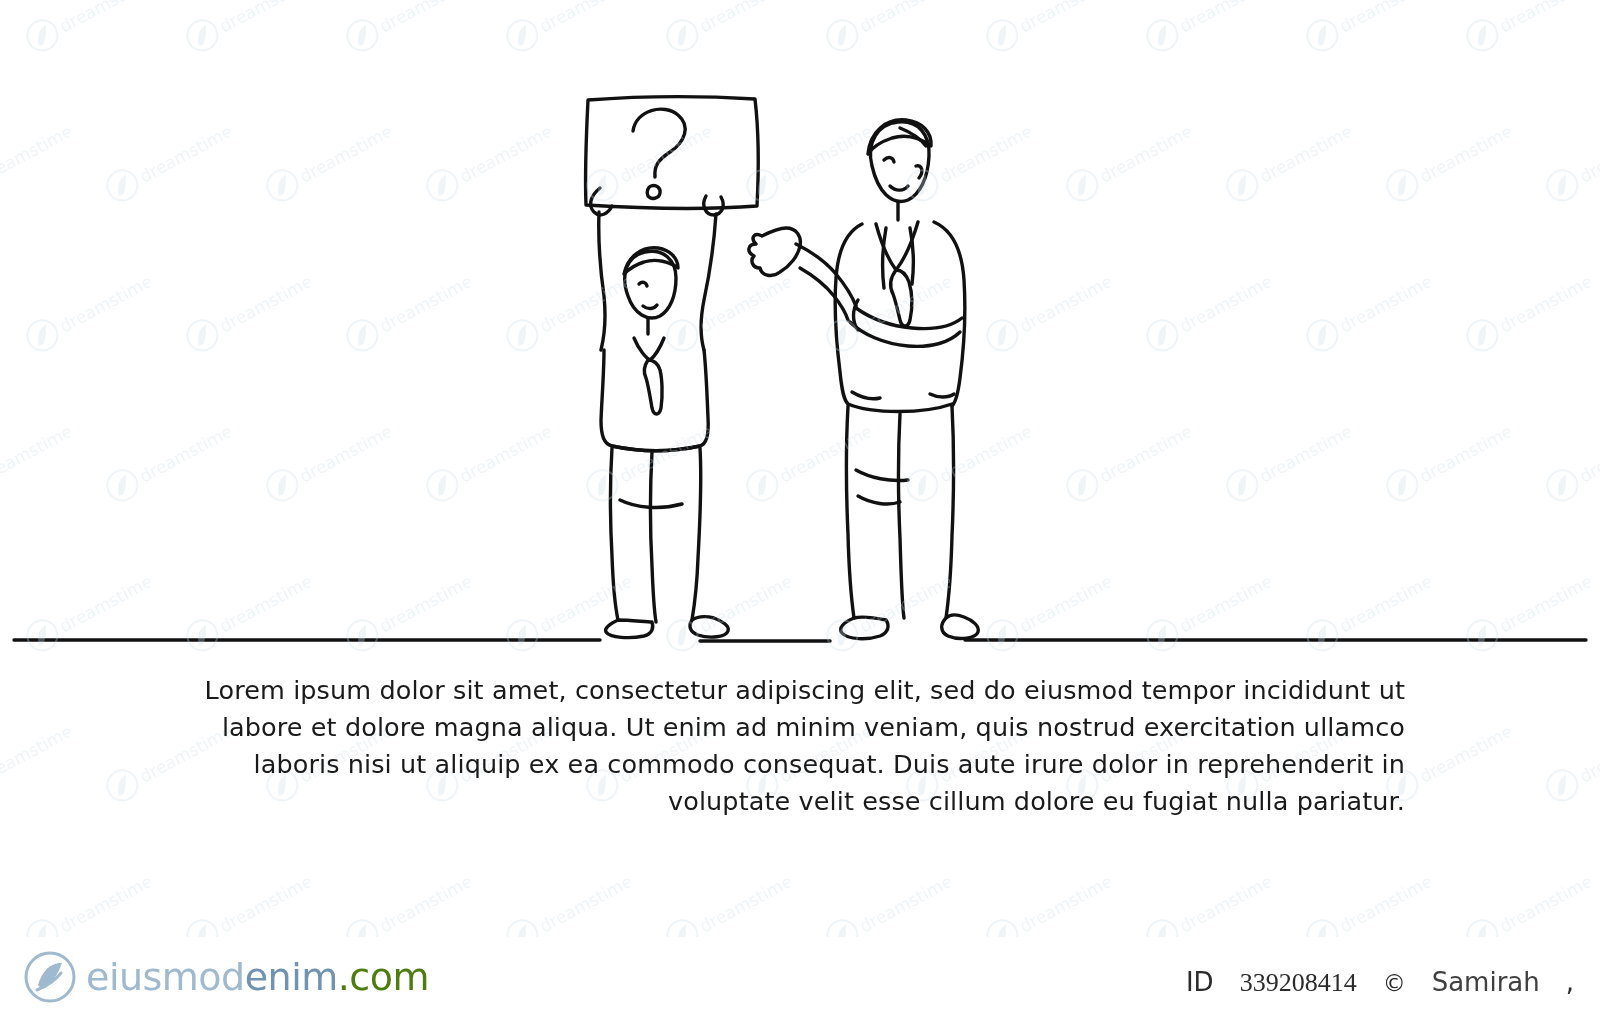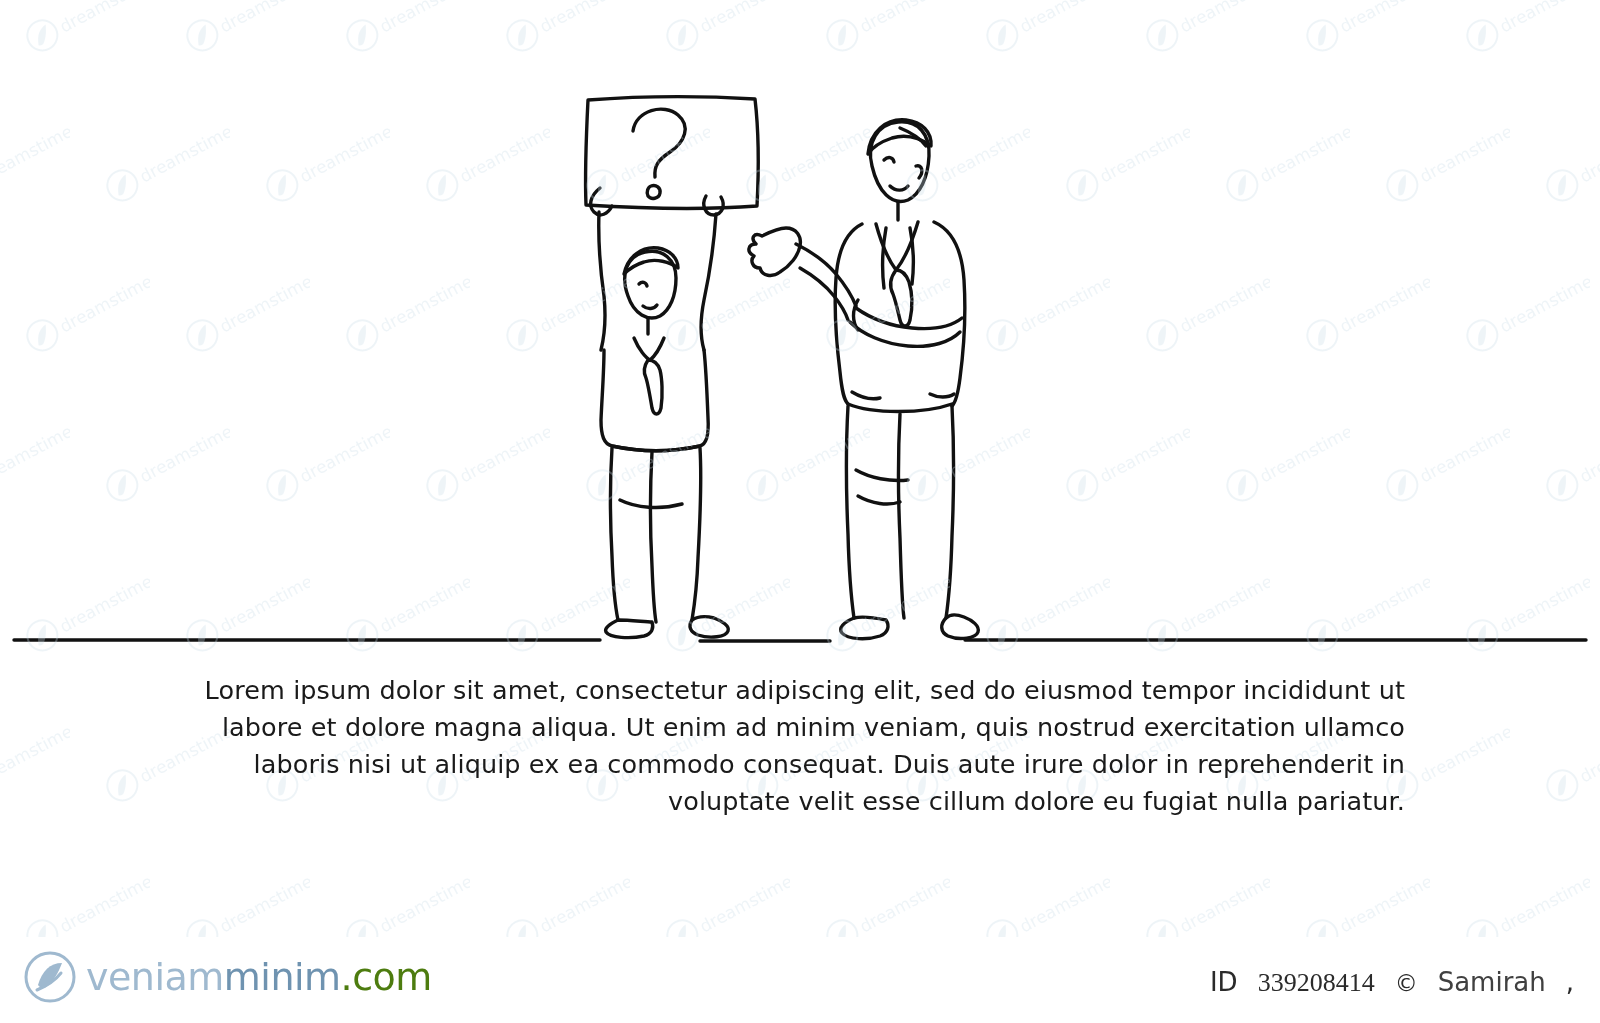--- a/index.html
+++ b/index.html
@@ -87,21 +87,21 @@
   .brand-text .b-dreams { color: #9fb9cf; }
   .brand-text .b-time { color: #6f93b0; }
   .brand-text .b-dot { color: #4d7c0f; }
 
   .footer-right {
     position: absolute;
     right: 26px;
     top: 30px;
     display: flex;
     align-items: baseline;
-    gap: 20px;
+    gap: 26px;
     font-family: "DejaVu Sans", sans-serif;
     font-size: 26px;
     color: #2b2b2b;
   }
   .footer-right .id-label { color: #2b2b2b; }
   .footer-right .id-number { color: #2b2b2b; font-family: Liberation Serif, serif; }
   .footer-right .copy-sym { font-size: 23px; }
   .footer-right .author { color: #404040; }
   .footer-right .comma { color: #2b2b2b; }
 </style>
@@ -931,21 +931,21 @@
   <div class="footer">
     <div class="brand">
       <span class="brand-mark">
         <svg width="52" height="52" viewBox="0 0 52 52" xmlns="http://www.w3.org/2000/svg">
           <circle cx="26" cy="26" r="24" fill="none" stroke="#9fb9cf" stroke-width="3"></circle>
           <path d="M14 34 C18 20 26 12 38 12 C34 22 30 30 22 36 C19 38 16 37 14 34 Z" fill="#9fb9cf"></path>
           <path d="M13 39 C20 36 30 31 37 22" fill="none" stroke="#9fb9cf" stroke-width="3" stroke-linecap="round"></path>
         </svg>
       </span>
       <span class="brand-text">
-        <span class="b-dreams">veniam</span><span class="b-time">minim</span><span class="b-dot">.com</span>
+        <span class="b-dreams">eiusmod</span><span class="b-time">enim</span><span class="b-dot">.com</span>
       </span>
     </div>
 
     <div class="footer-right">
       <span class="id-label">ID</span>
       <span class="id-number">339208414</span>
       <span class="copy-sym">©</span>
       <span class="author">Samirah</span>
       <span class="comma">,</span>
     </div>

